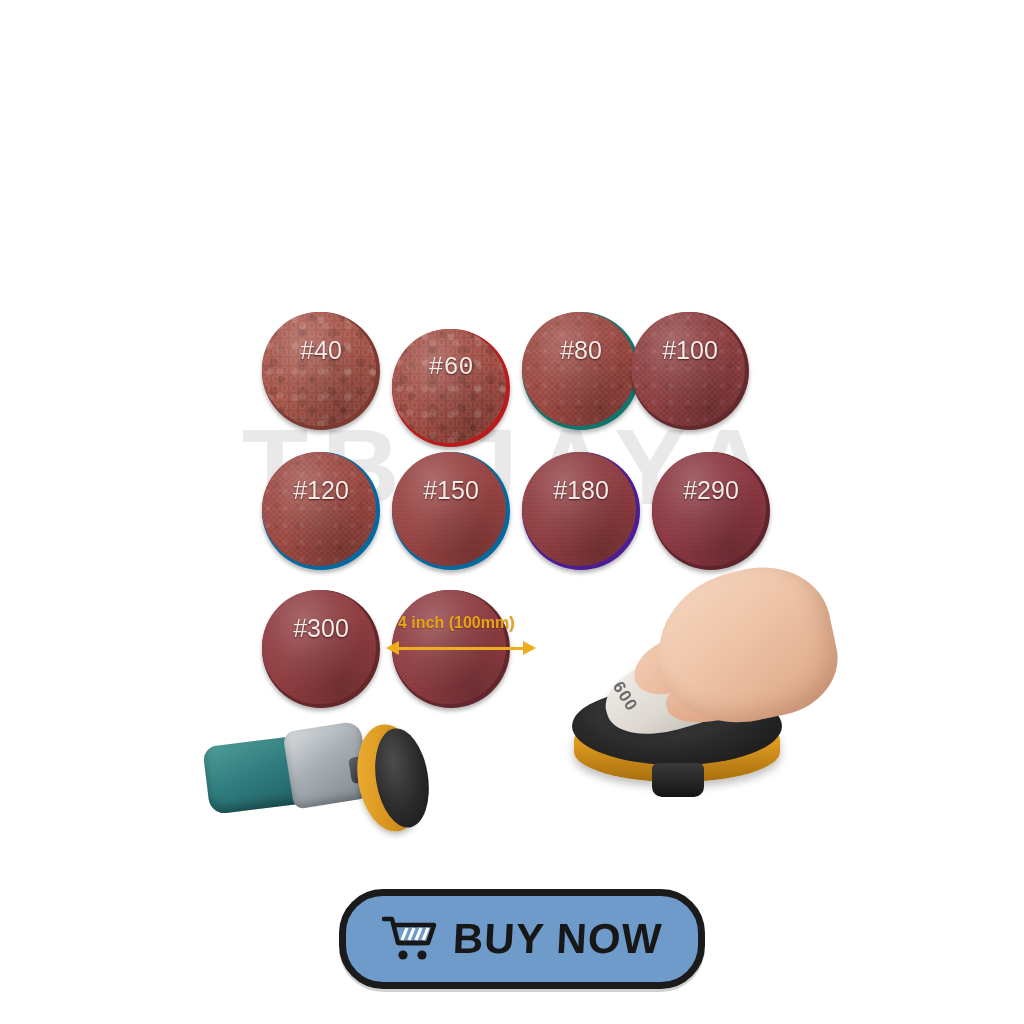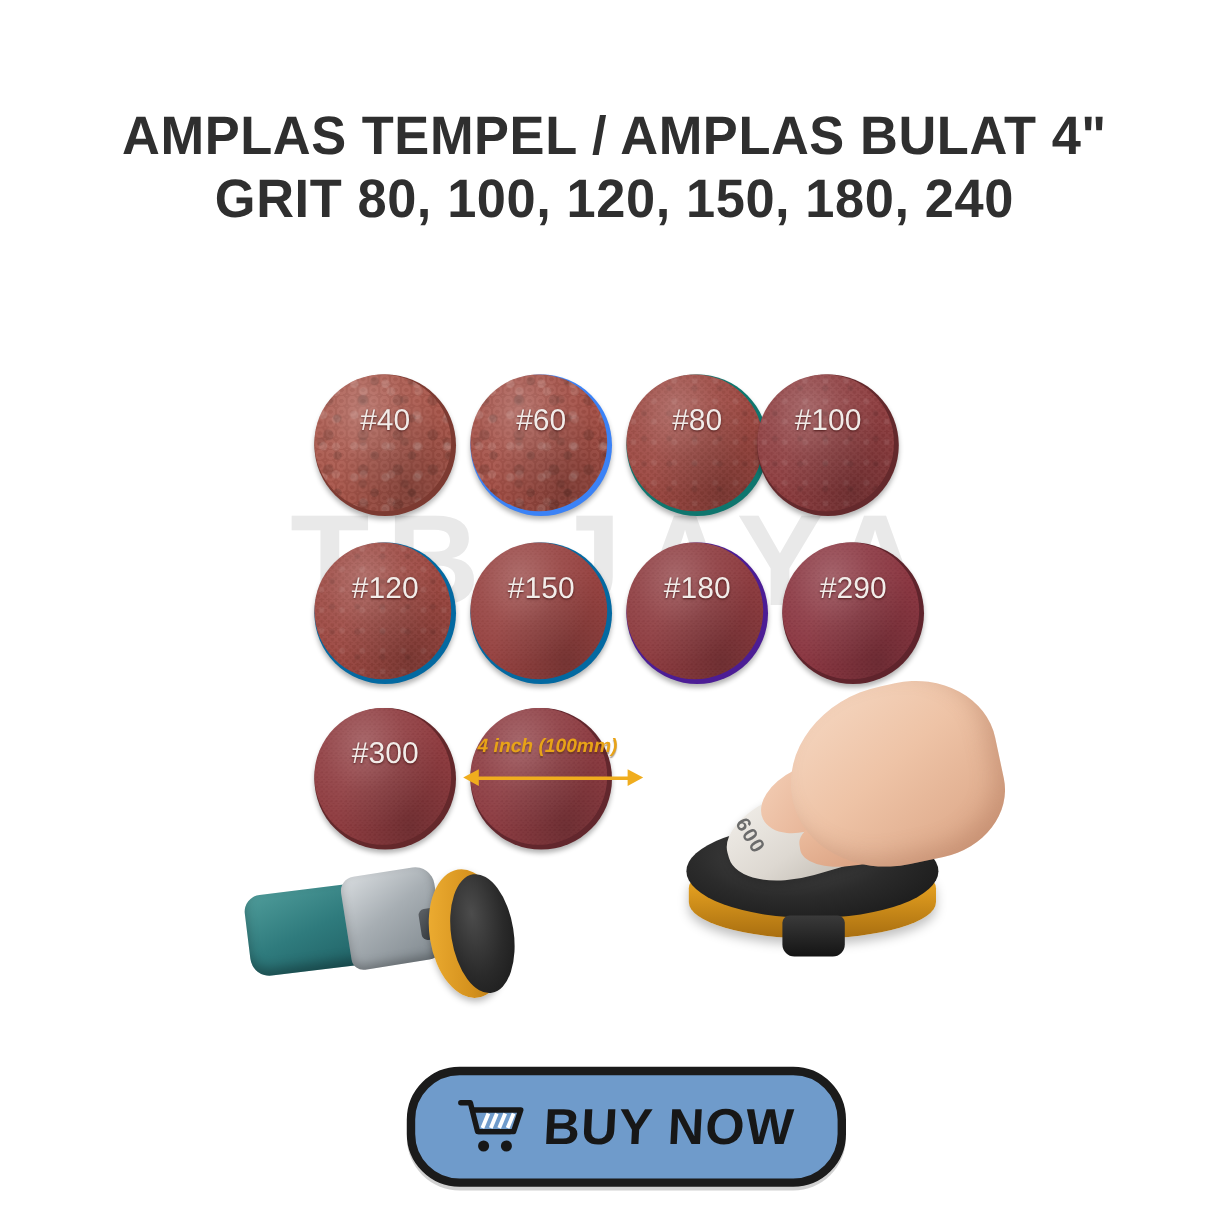--- a/index.html
+++ b/index.html
@@ -78,21 +78,21 @@
       repeating-radial-gradient(circle at 50% 45%, rgba(0,0,0,.028) 0 1px, rgba(255,255,255,.022) 1px 2.2px);
     background-size:4px 4px;
   }
   .sheen{
     position:absolute;inset:0;border-radius:50%;
     background:radial-gradient(ellipse at 36% 26%, rgba(255,255,255,.22) 0%, rgba(255,255,255,.07) 34%, rgba(255,255,255,0) 62%),
                radial-gradient(ellipse at 70% 88%, rgba(0,0,0,.22) 0%, rgba(0,0,0,0) 55%);
   }
 
   
-  .dim-wrap{position:absolute;font-style:italic;}
+  .dim-wrap{position:absolute;}
   .dim-label{
     position:absolute;white-space:nowrap;
     color:#e8a317;font-size:16px;font-weight:700;
     text-shadow:0 1px 1px rgba(80,40,0,.45);
   }
   .dim-line{position:absolute;height:3px;background:#f0ad1e;border-radius:2px;}
   .dim-arrow-l{
     position:absolute;width:0;height:0;
     border-top:7px solid transparent;border-bottom:7px solid transparent;
     border-right:13px solid #f0ad1e;
@@ -205,37 +205,33 @@
     letter-spacing:1px;
     transform:skewX(-3deg);
     white-space:nowrap;
   }
 </style>
 </head>
 <body>
 
 <div class="stage">
 
-  <div class="title-block">
-    <span class="title-line">AMPLAS TEMPEL / AMPLAS BULAT 4"</span>
-    <span class="title-line">GRIT 80, 100, 120, 150, 180, 240</span>
-  </div>
 
   <div class="watermark">TB JAYA</div>
 
   <div class="photo">
 
     <div id="disc-layer">
         <div class="disc" style="left: 262px; top: 62px; width: 118px; height: 118px; background: rgb(124, 58, 49);">
           <div class="face" style="background: rgb(169, 86, 74); left: 0px; top: 0px; width: 114px; height: 114px;"></div>
           <div class="face tex-coarse" style="width: 114px; height: 114px;"></div>
           <div class="sheen" style="width: 114px; height: 114px;"></div>
           <div class="lbl" style="top: 24px;">#40</div>
         </div>
-        <div class="disc" style="left: 392px; top: 62px; width: 118px; height: 118px; background: #3b82f6;">
+        <div class="disc" style="left: 392px; top: 79px; width: 118px; height: 118px; background: #b91c1c; font-family: Liberation Mono, monospace;">
           <div class="face" style="background: rgb(164, 79, 69); left: 0px; top: 0px; width: 114px; height: 114px;"></div>
           <div class="face tex-coarse" style="width: 114px; height: 114px;"></div>
           <div class="sheen" style="width: 114px; height: 114px;"></div>
           <div class="lbl" style="top: 24px;">#60</div>
         </div>
         <div class="disc" style="left: 522px; top: 62px; width: 118px; height: 118px; background: #0f766e;">
           <div class="face" style="background: rgb(156, 71, 64); left: 0px; top: 0px; width: 114px; height: 114px;"></div>
           <div class="face tex-med" style="width: 114px; height: 114px;"></div>
           <div class="sheen" style="width: 114px; height: 114px;"></div>
           <div class="lbl" style="top: 24px;">#80</div>

